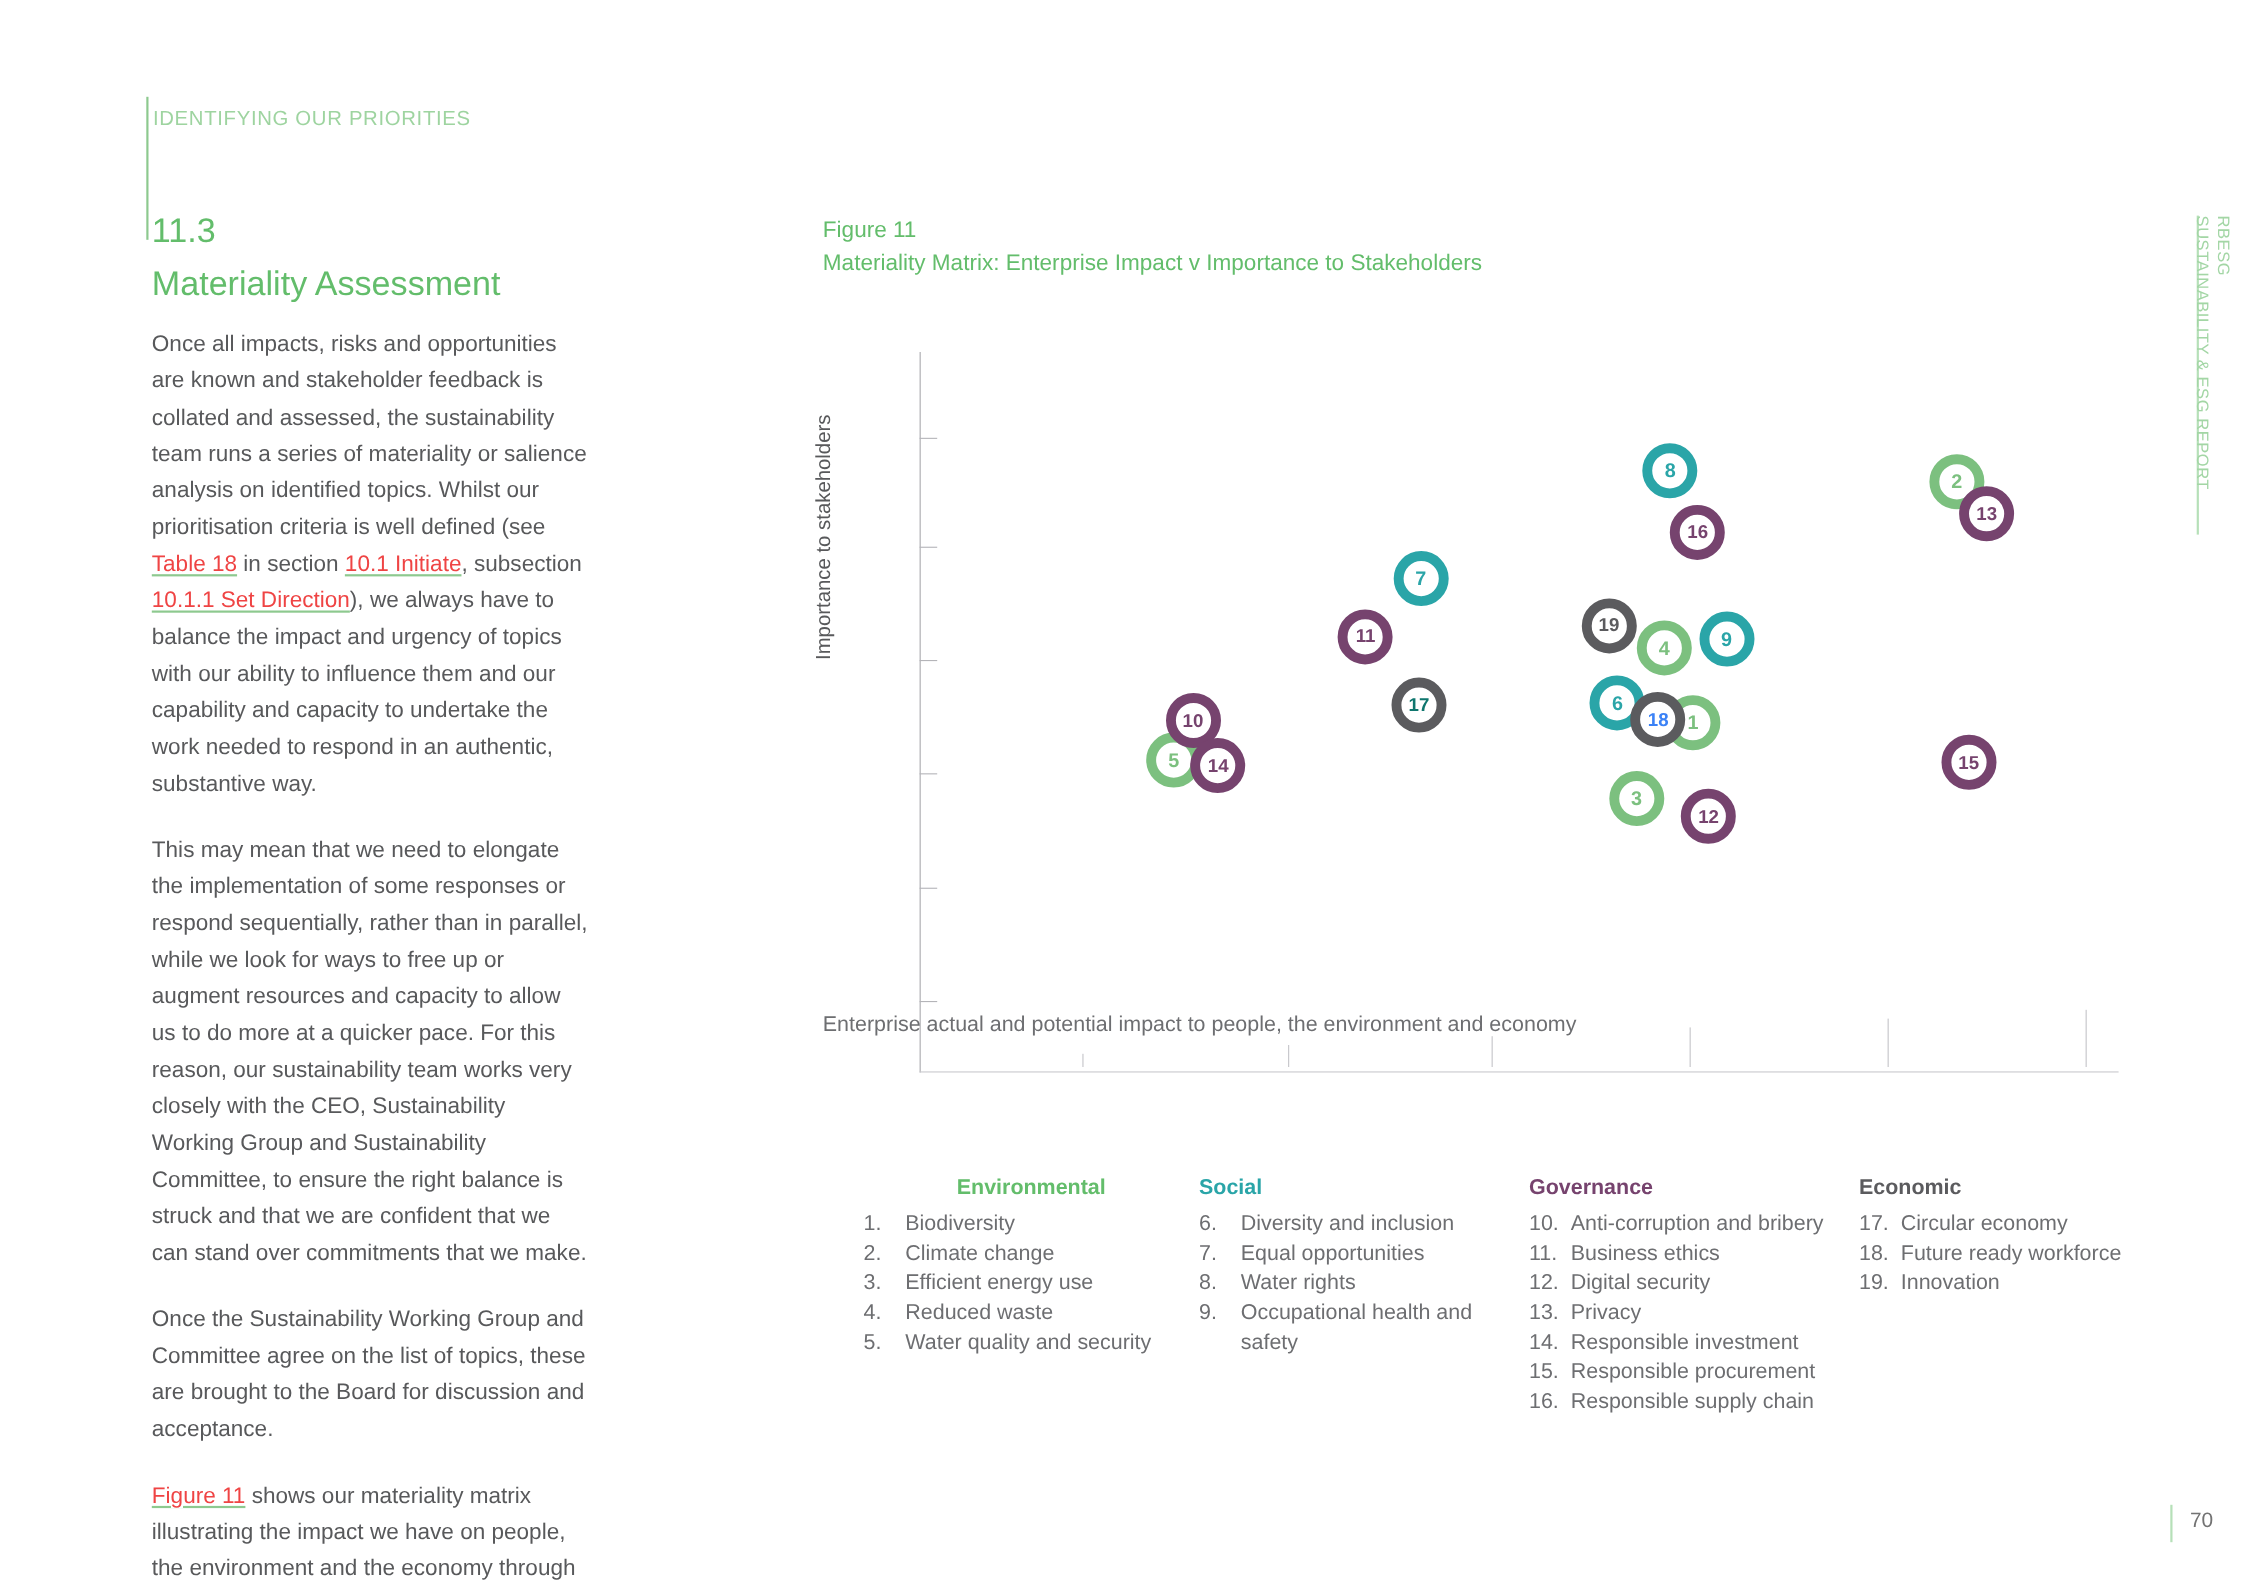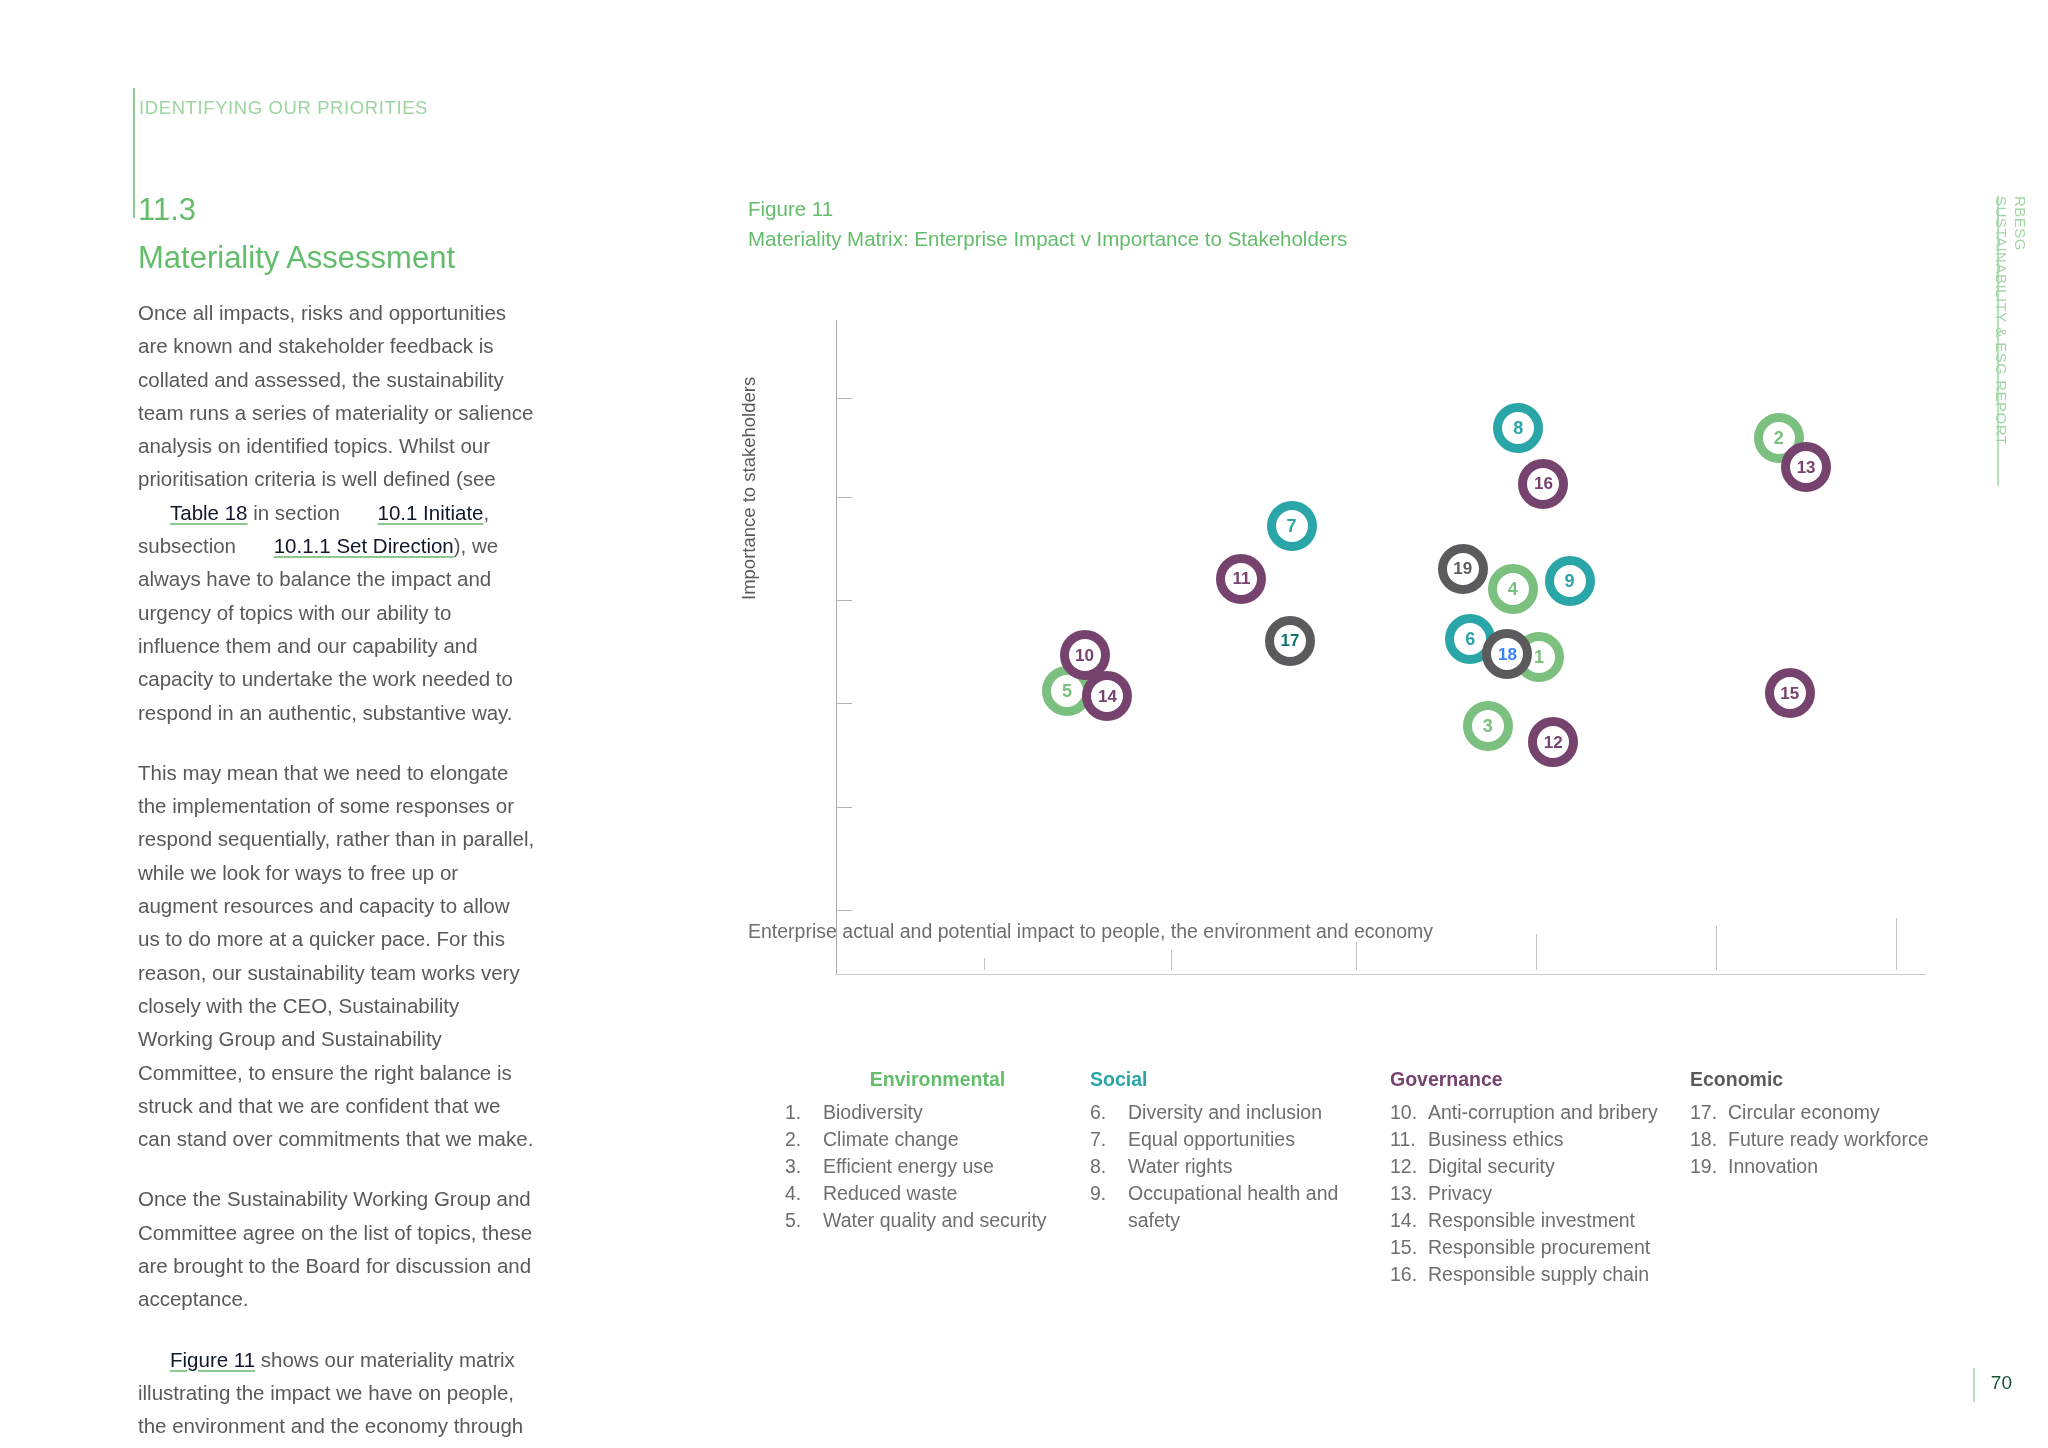--- a/index.html
+++ b/index.html
@@ -58,25 +58,24 @@
     position: absolute;
     left: 138px;
     top: 296px;
     width: 398px;
     font-size: 20.5px;
     line-height: 33.3px;
     color: #58595b;
   }
   .body-col p { margin: 0 0 27px 0; }
   .lnk {
-    color: #0f172a;
+    color: #ef4444;
     text-decoration: underline;
     text-decoration-color: #8dc98f;
     text-underline-offset: 3px;
-    margin-left: 32px;
   }
 
   
   .fig-cap {
     position: absolute;
     left: 748px;
     top: 194px;
     font-size: 20.5px;
     line-height: 30px;
     color: #63bd6b;
@@ -213,21 +212,21 @@
     top: 1368px;
     width: 2px;
     height: 34px;
     background: #b6e0b8;
   }
   .page-num {
     position: absolute;
     right: 36px;
     top: 1372px;
     font-size: 19px;
-    color: #14532d;
+    color: #737373;
   }
 </style>
 </head>
 <body>
 
 <div class="left-rule"></div>
 <div class="kicker">IDENTIFYING OUR PRIORITIES</div>
 
 <div class="sec-num">11.3</div>
 <div class="sec-title">Materiality Assessment</div>

